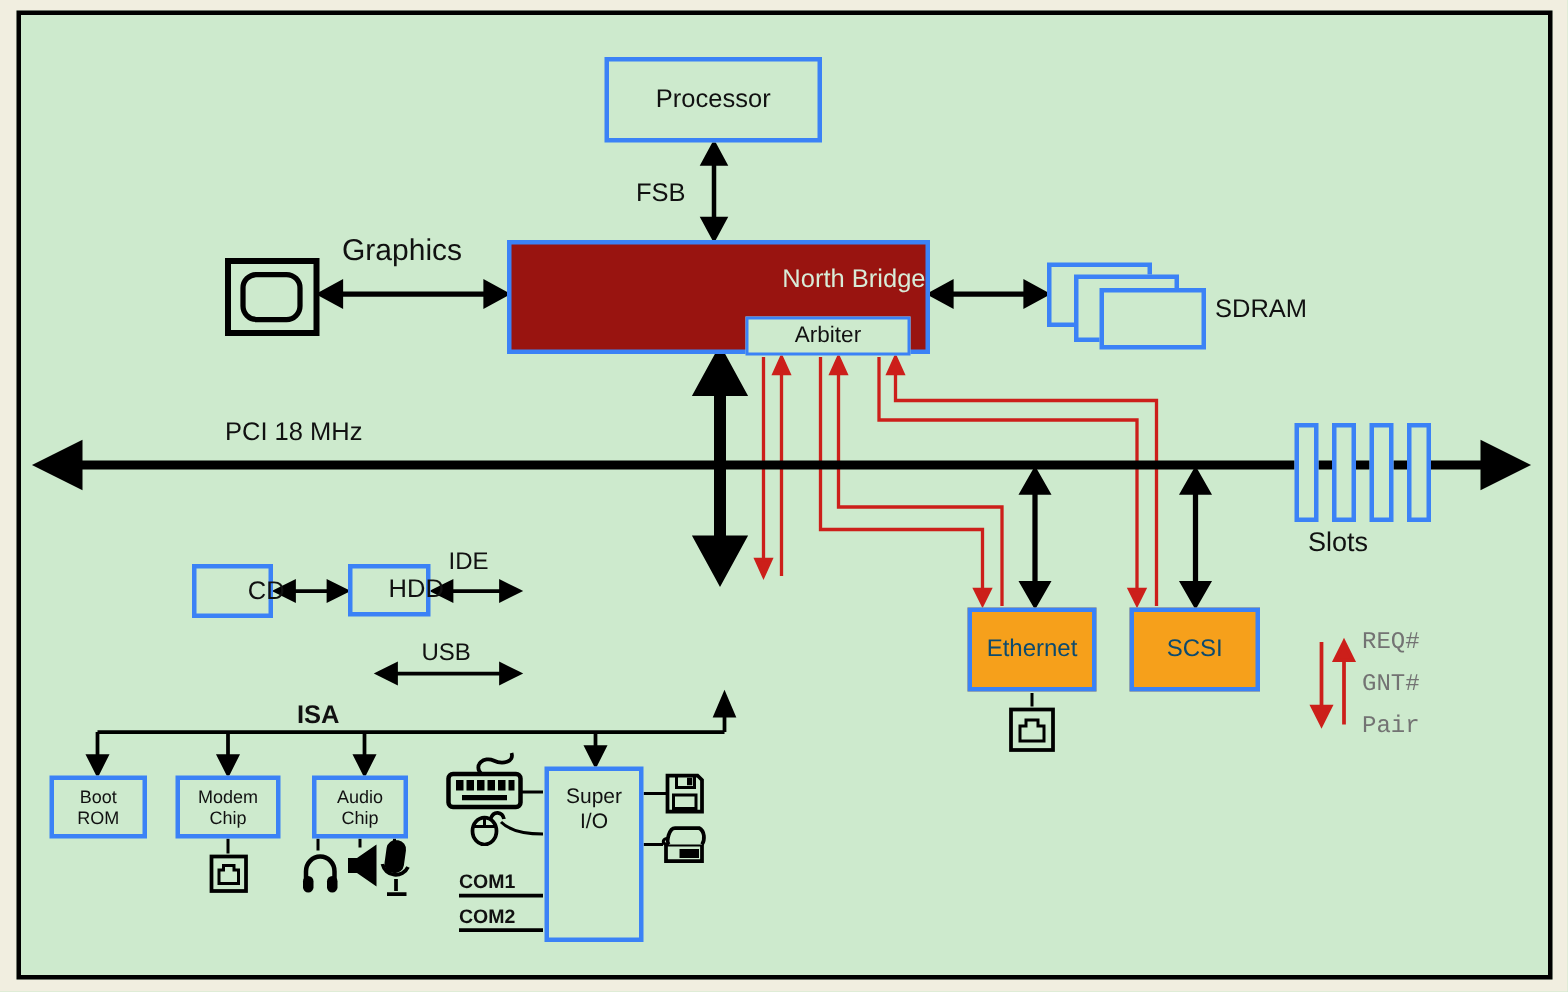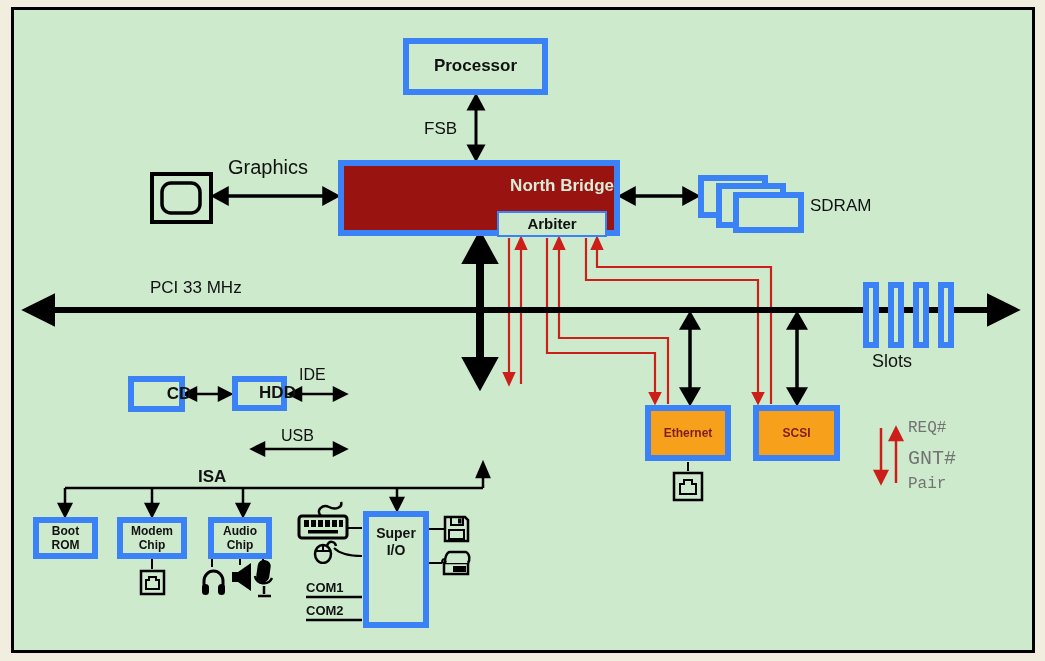--- a/index.html
+++ b/index.html
@@ -1,24 +1,24 @@
 <!DOCTYPE html>
 <html><head>
 <meta charset="utf-8">
 <style>
   html,body{margin:0;padding:0;}
   body{width:1045px;height:661px;background:#f1eee0;font-family:"Liberation Sans", sans-serif;}
   #stage{position:relative;width:1045px;height:661px;overflow:hidden;}
   #panel{position:absolute;left:11px;top:7px;width:1018px;height:640px;border:3px solid #000;background:#cdeacd;}
   #wires{position:absolute;left:0;top:0;width:1045px;height:661px;}
-  .box{position:absolute;box-sizing:border-box;border:6px solid #3b82f6;background:#cdeacd;color:#111;
-       display:flex;align-items:center;justify-content:center;text-align:center;font-size:17px;line-height:1.2;font-weight:bold;}
+  .box{position:absolute;box-sizing:border-box;border:3px solid #3b82f6;background:#cdeacd;color:#111;
+       display:flex;align-items:center;justify-content:center;text-align:center;font-size:17px;line-height:1.2;}
   .redbox{background:#991410;color:#d8ecd8;}
   .bluebox{background:#3b62ef;color:#d8ecd8;}
-  .orangebox{background:#f6a01b;color:#7f1d1d;font-size:12px;}
+  .orangebox{background:#f6a01b;color:#0c4a6e;font-size:16px;}
   .lbl{position:absolute;color:#111;font-size:17px;white-space:nowrap;}
   .bold{font-weight:bold;}
   .redtxt{color:#737373;font-family:Liberation Mono, monospace;}
   .icon{position:absolute;}
   .small{font-size:12px;}
 </style>
 </head>
 <body>
 
 <div id="stage">
@@ -243,24 +243,24 @@
   <svg class="icon" style="left:439px;top:549px;" width="34" height="28" viewBox="0 0 34 28">
     <path d="M6,10 c-3,0 -4,3 -1,4" fill="none" stroke="#000" stroke-width="2"></path>
     <path d="M5,14 h24 v11 h-24 z" fill="#cdeacd" stroke="#000" stroke-width="2.5"></path>
     <path d="M7,14 c-2,-2 0,-11 4,-11 h16 c4,2 4,8 2,11" fill="#cdeacd" stroke="#000" stroke-width="2.5"></path>
     <rect x="14" y="17" width="13" height="6" fill="#000"></rect>
   </svg>
 
   <div class="lbl" style="left:424px;top:119px;">FSB</div>
   <div class="lbl" style="left:228px;top:156px;font-size:20px;">Graphics</div>
   <div class="lbl" style="left:810px;top:196px;">SDRAM</div>
-  <div class="lbl" style="left:150px;top:278px;">PCI 33 MHz</div>
+  <div class="lbl" style="left:150px;top:278px;">PCI 18 MHz</div>
   <div class="lbl" style="left:299px;top:366px;font-size:16px;">IDE</div>
   <div class="lbl" style="left:281px;top:427px;font-size:16px;">USB</div>
   <div class="lbl bold" style="left:198px;top:467px;">ISA</div>
   <div class="lbl" style="left:844px;top:351px;width:96px;text-align:center;font-size:18px;">Slots</div>
   <div class="lbl bold" style="left:306px;top:580px;font-size:13px;">COM1</div>
   <div class="lbl bold" style="left:306px;top:603px;font-size:13px;">COM2</div>
 
   <div class="lbl redtxt" style="left:908px;top:419px;font-size:16px;">REQ#</div>
-  <div class="lbl redtxt" style="left:908px;top:447px;font-size:20px;">GNT#</div>
+  <div class="lbl redtxt" style="left:908px;top:447px;font-size:16px;">GNT#</div>
   <div class="lbl redtxt" style="left:908px;top:475px;font-size:16px;">Pair</div>
 </div>
 
 </body></html>

